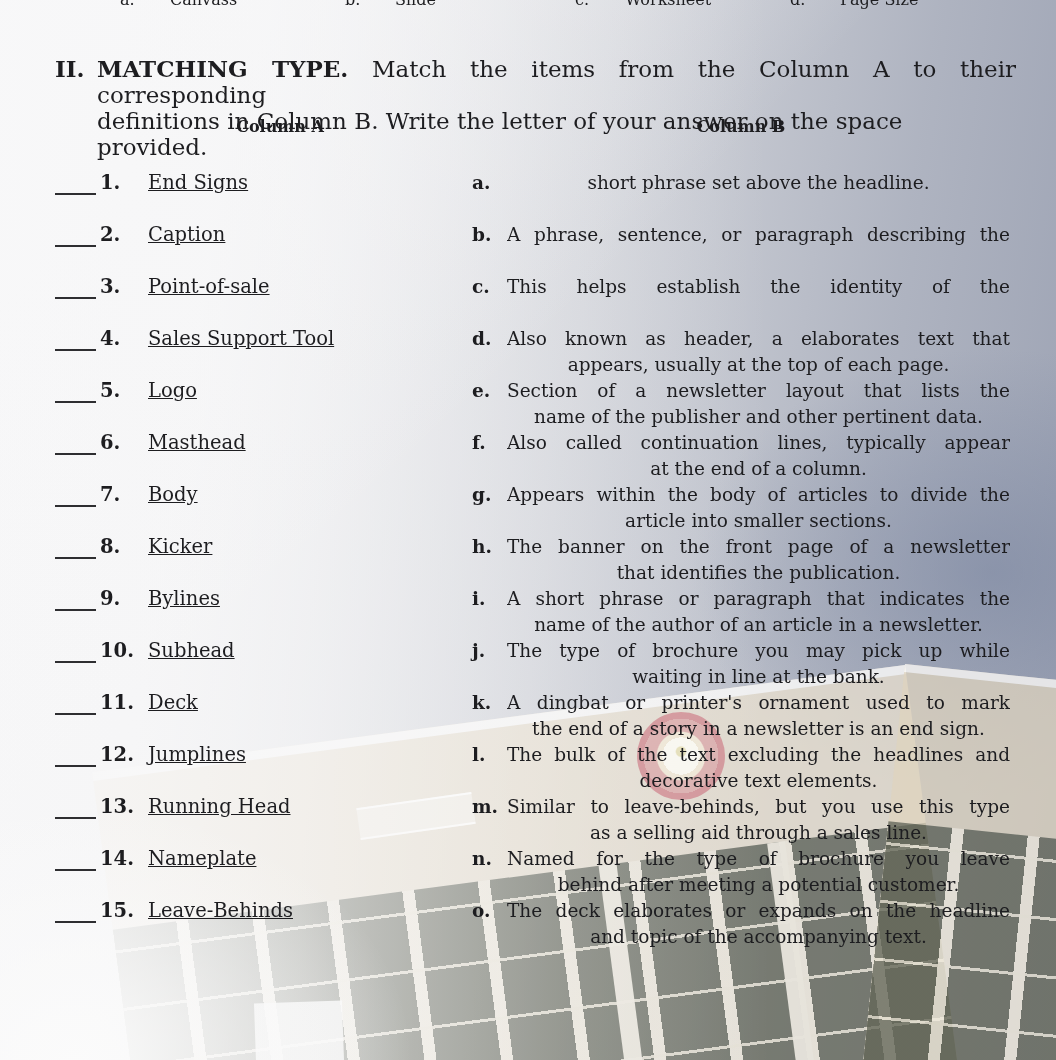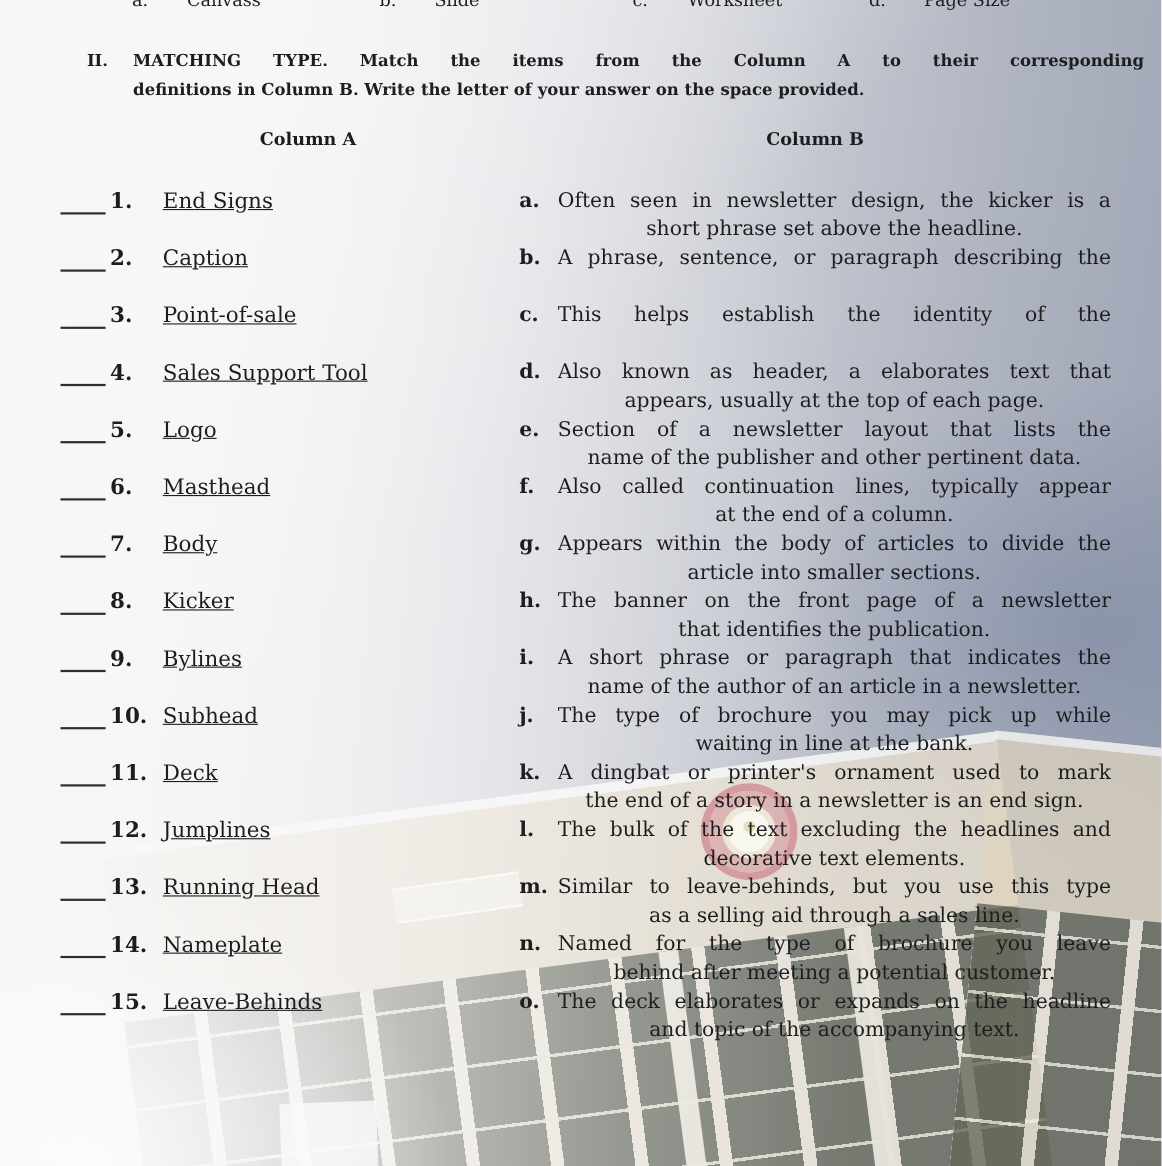--- a/index.html
+++ b/index.html
@@ -38,23 +38,23 @@
       radial-gradient(circle, rgba(255,255,250,.95) 0 30%, rgba(246,238,220,.8) 30% 38%, rgba(213,128,140,.55) 40% 60%, rgba(203,112,126,.75) 60% 72%, rgba(203,112,126,0) 74%);}
   .fade{position:absolute;inset:0;
     background:
       linear-gradient(to bottom right, rgba(248,248,249,.75), rgba(248,248,249,0) 42%),
       radial-gradient(ellipse 520px 400px at 7% 100%, rgba(251,251,251,.96), rgba(251,251,251,0) 65%),
       linear-gradient(to right, rgba(247,247,248,.93) 0, rgba(247,247,248,.62) 300px, rgba(247,247,248,.22) 560px, rgba(247,247,248,0) 770px);}
   
   .top-cut{position:absolute;top:0;left:0;right:0;height:13px;overflow:hidden;font-size:16px;line-height:26px;padding-left:40px;}
   .top-cut .opt{position:absolute;top:-13px;white-space:nowrap;}
   .top-cut .letr{display:inline-block;width:50px;}
-  .instructions{position:absolute;left:55px;top:42px;width:961px;font-size:15px;line-height:26px;margin-left:24px;}
+  .instructions{position:absolute;left:55px;top:56px;width:961px;font-size:23px;line-height:26px;}
   .instructions .roman{position:absolute;left:0;top:0;font-weight:700;}
-  .instructions .body{padding-left:42px;font-weight:bold;}
+  .instructions .body{padding-left:42px;}
   .iline1{text-align:justify;text-align-last:justify;}
   .col-header{position:absolute;top:117px;font-weight:700;font-size:16px;text-align:center;}
   .hA{left:55px;width:450px;}
   .hB{left:472px;width:538px;}
   .list-a{position:absolute;left:55px;top:170px;width:400px;font-size:19.5px;line-height:26px;}
   .a-row{position:absolute;left:0;width:100%;height:52px;}
   .a-row .blank{position:absolute;left:0;top:23px;width:41px;border-bottom:2px solid #2e2e31;}
   .a-row .num{position:absolute;left:45px;font-weight:700;}
   .a-row .term{position:absolute;left:93px;white-space:nowrap;text-decoration:underline;}
   .list-b{position:absolute;left:472px;top:170px;width:538px;font-size:18.5px;line-height:26px;}
@@ -179,21 +179,20 @@
         <span class="blank"></span>
         <span class="num">15.</span>
         <span class="term">Leave-Behinds</span>
       </div>
   </div>
 
   <div class="list-b">
     <div class="b-item" style="top:0px">
         <span class="blt">a.</span>
         <div class="def">
-          <div class="b-l1">Often seen in newsletter design, the kicker is a</div>
           <div class="b-l2">short phrase set above the headline.</div>
         </div>
       </div>
     <div class="b-item" style="top:52px">
         <span class="blt">b.</span>
         <div class="def">
           <div class="b-l1">A phrase, sentence, or paragraph describing the</div>
         </div>
       </div>
     <div class="b-item" style="top:104px">

